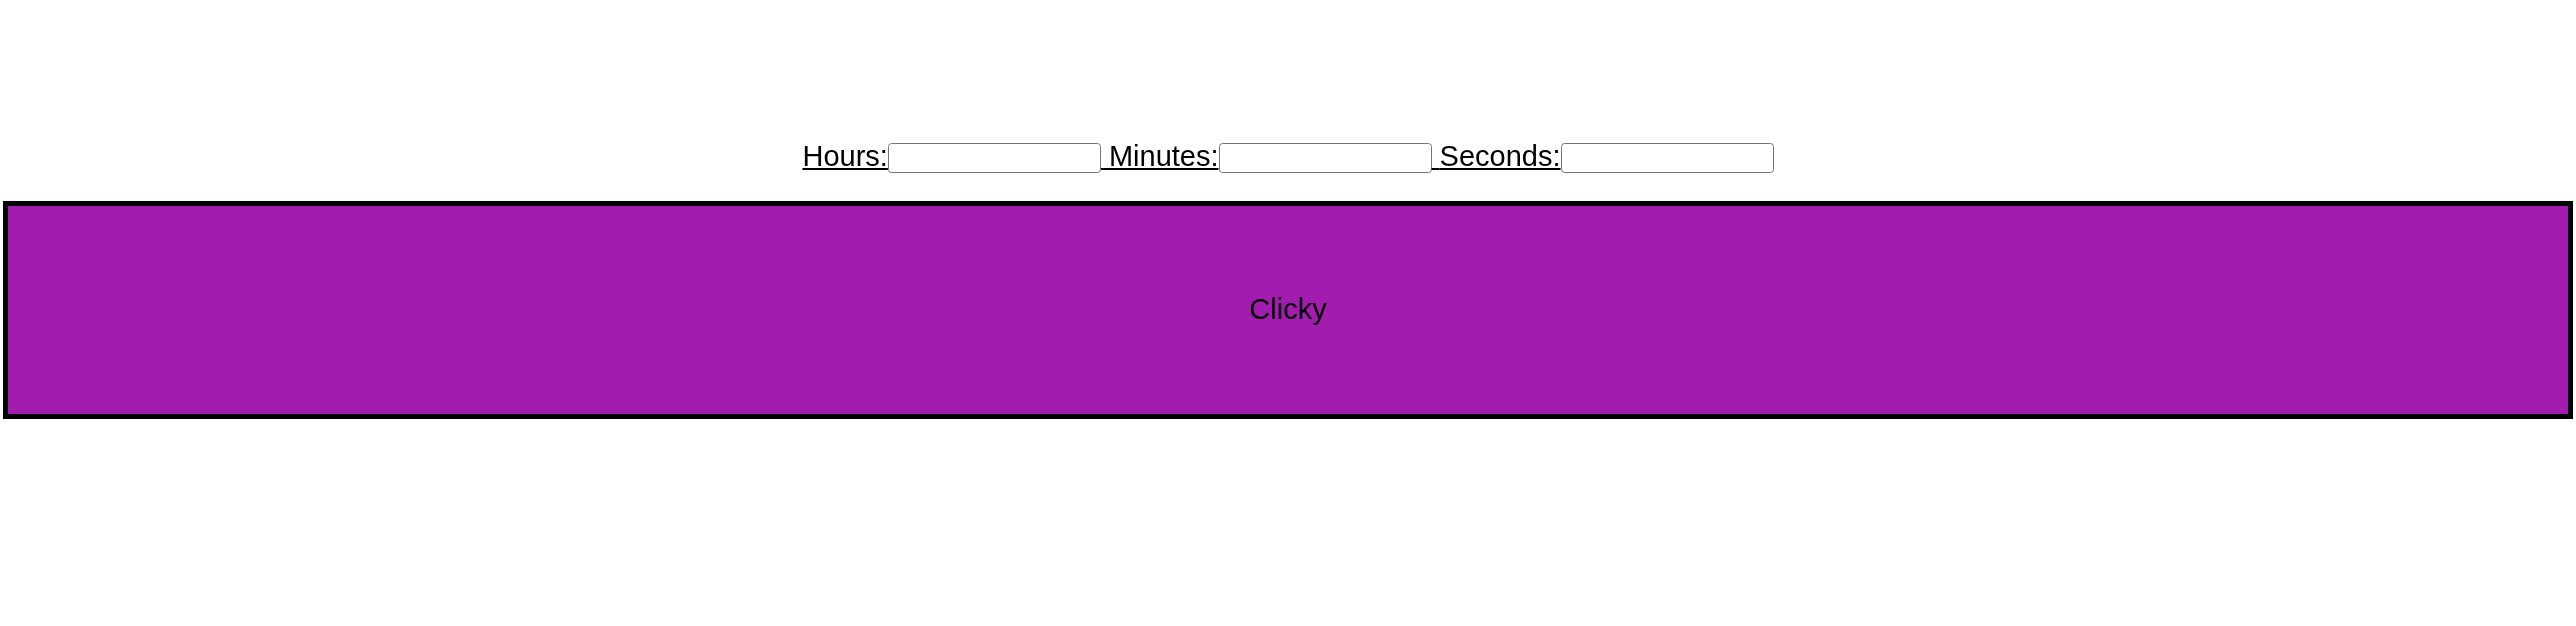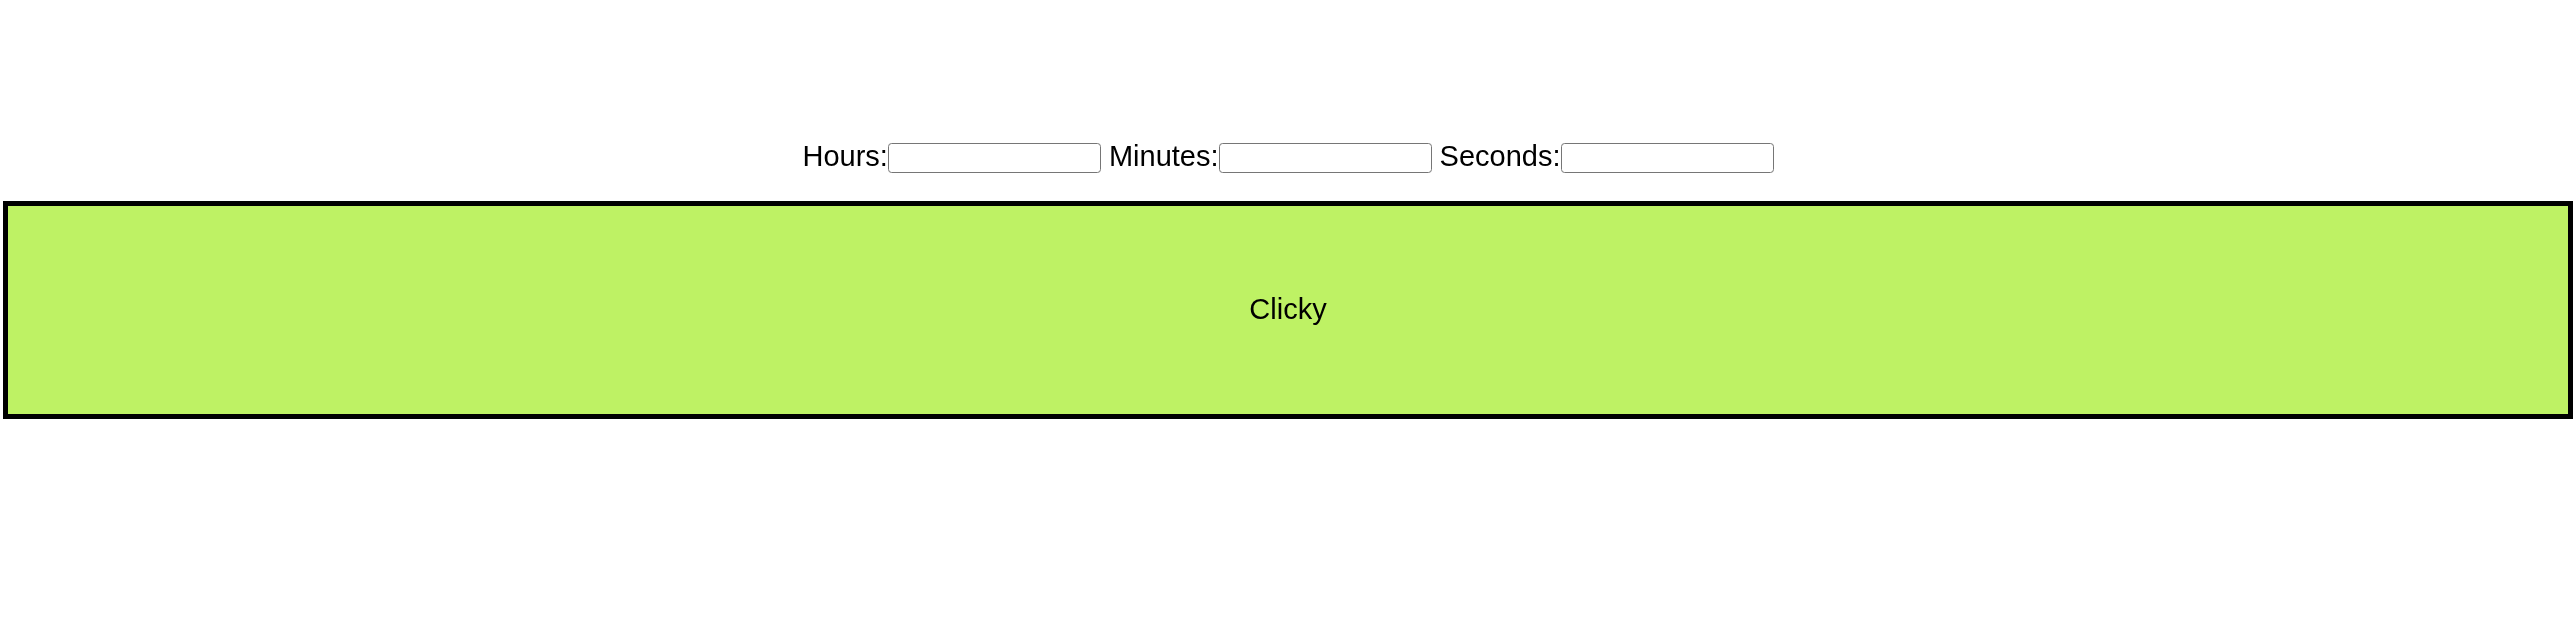--- a/index.html
+++ b/index.html
@@ -13,20 +13,21 @@
     color: #000000;
     font-family: "Liberation Sans", sans-serif;
     font-size: 29px;
     overflow: hidden;
   }
   .controls {
     margin-top: 140px;
     text-align: center;
     line-height: 33px;
     white-space: nowrap;
+    text-decoration: underline;
   }
   .controls label {
     color: #000000;
   }
   .controls input {
     box-sizing: border-box;
     width: 213px;
     height: 30px;
     border: 1.4px solid #767676;
     border-radius: 3.6px;
@@ -35,21 +36,21 @@
     font-family: "Liberation Sans", sans-serif;
     font-size: 22px;
     padding: 0 5.8px;
     margin: 0;
     outline: none;
   }
   .clicky-box {
     margin: 27.5px 2.9px 0 2.9px;
     height: 208px;
     border: 5px solid #000000;
-    background: #bef264;
+    background: #a21caf;
     display: flex;
     align-items: center;
     justify-content: center;
   }
   .clicky-label {
     font-size: 29px;
     color: #000000;
   }
 </style>
 </head>

